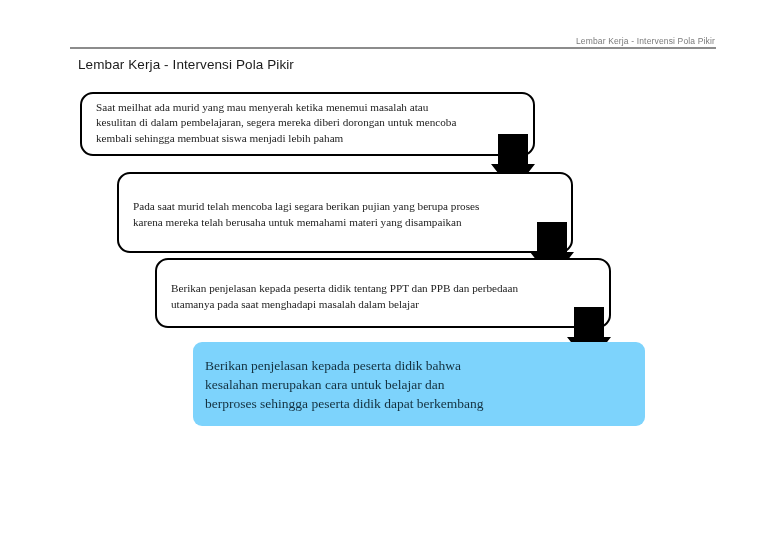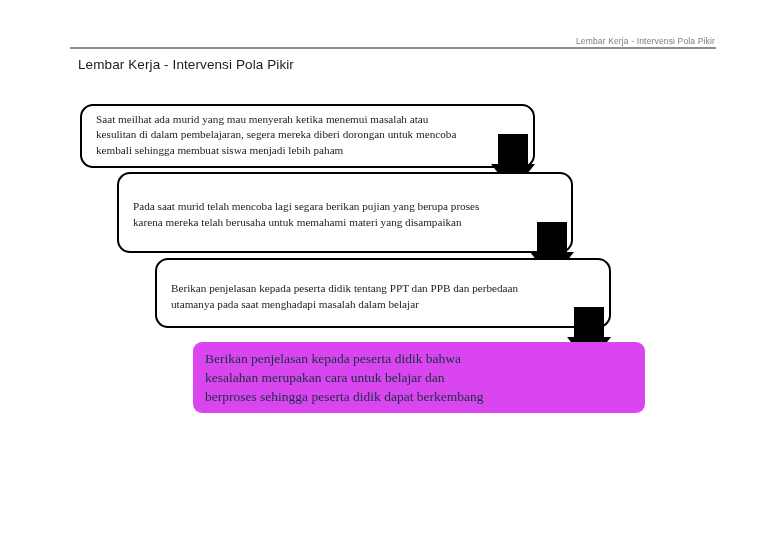--- a/index.html
+++ b/index.html
@@ -62,36 +62,36 @@
     align-items: center;
   }
   .flow-box .box-text {
     padding: 0 14px;
     font-size: 11.2px;
     line-height: 15.5px;
     color: #222222;
     white-space: pre-line;
   }
 
-  #box-1 { left: 80px;  top: 104px;  width: 455px; height: 64px; }
+  #box-1 { left: 80px;  top: 92px;  width: 455px; height: 64px; }
   #box-2 { left: 117px; top: 172px; width: 456px; height: 81px; }
   #box-3 { left: 155px; top: 258px; width: 456px; height: 70px; }
 
   #box-1 .box-text { margin-top: -2px; }
   #box-2 .box-text { margin-top: 4px; }
   #box-3 .box-text { margin-top: 7px; }
 
   
   .flow-box-highlight {
     position: absolute;
     left: 193px;
     top: 342px;
     width: 452px;
-    height: 71px;
-    background: #d946ef;
+    height: 84px;
+    background: #7dd3fc;
     border: none;
     border-radius: 9px;
     display: flex;
     align-items: center;
   }
   .flow-box-highlight .box-text {
     padding: 0 12px;
     font-size: 13.5px;
     line-height: 19px;
     color: #14313f;

